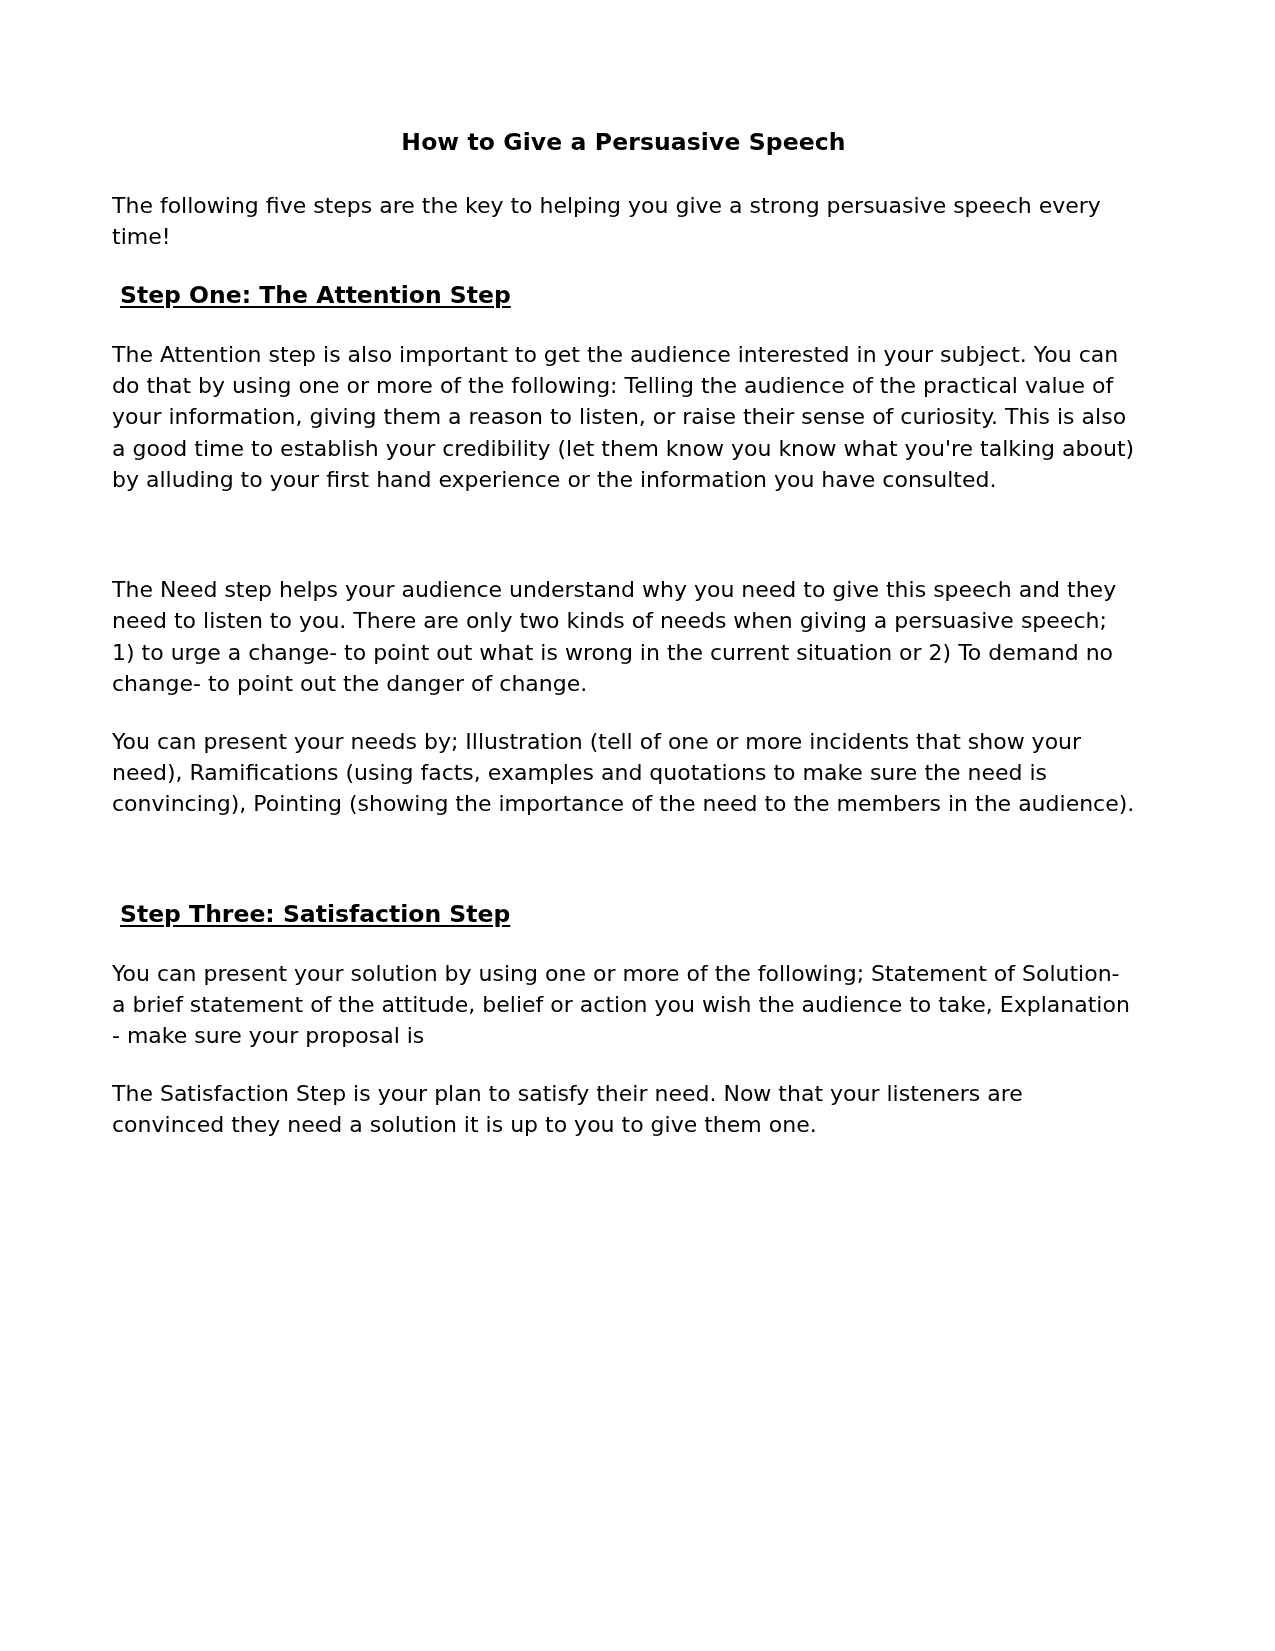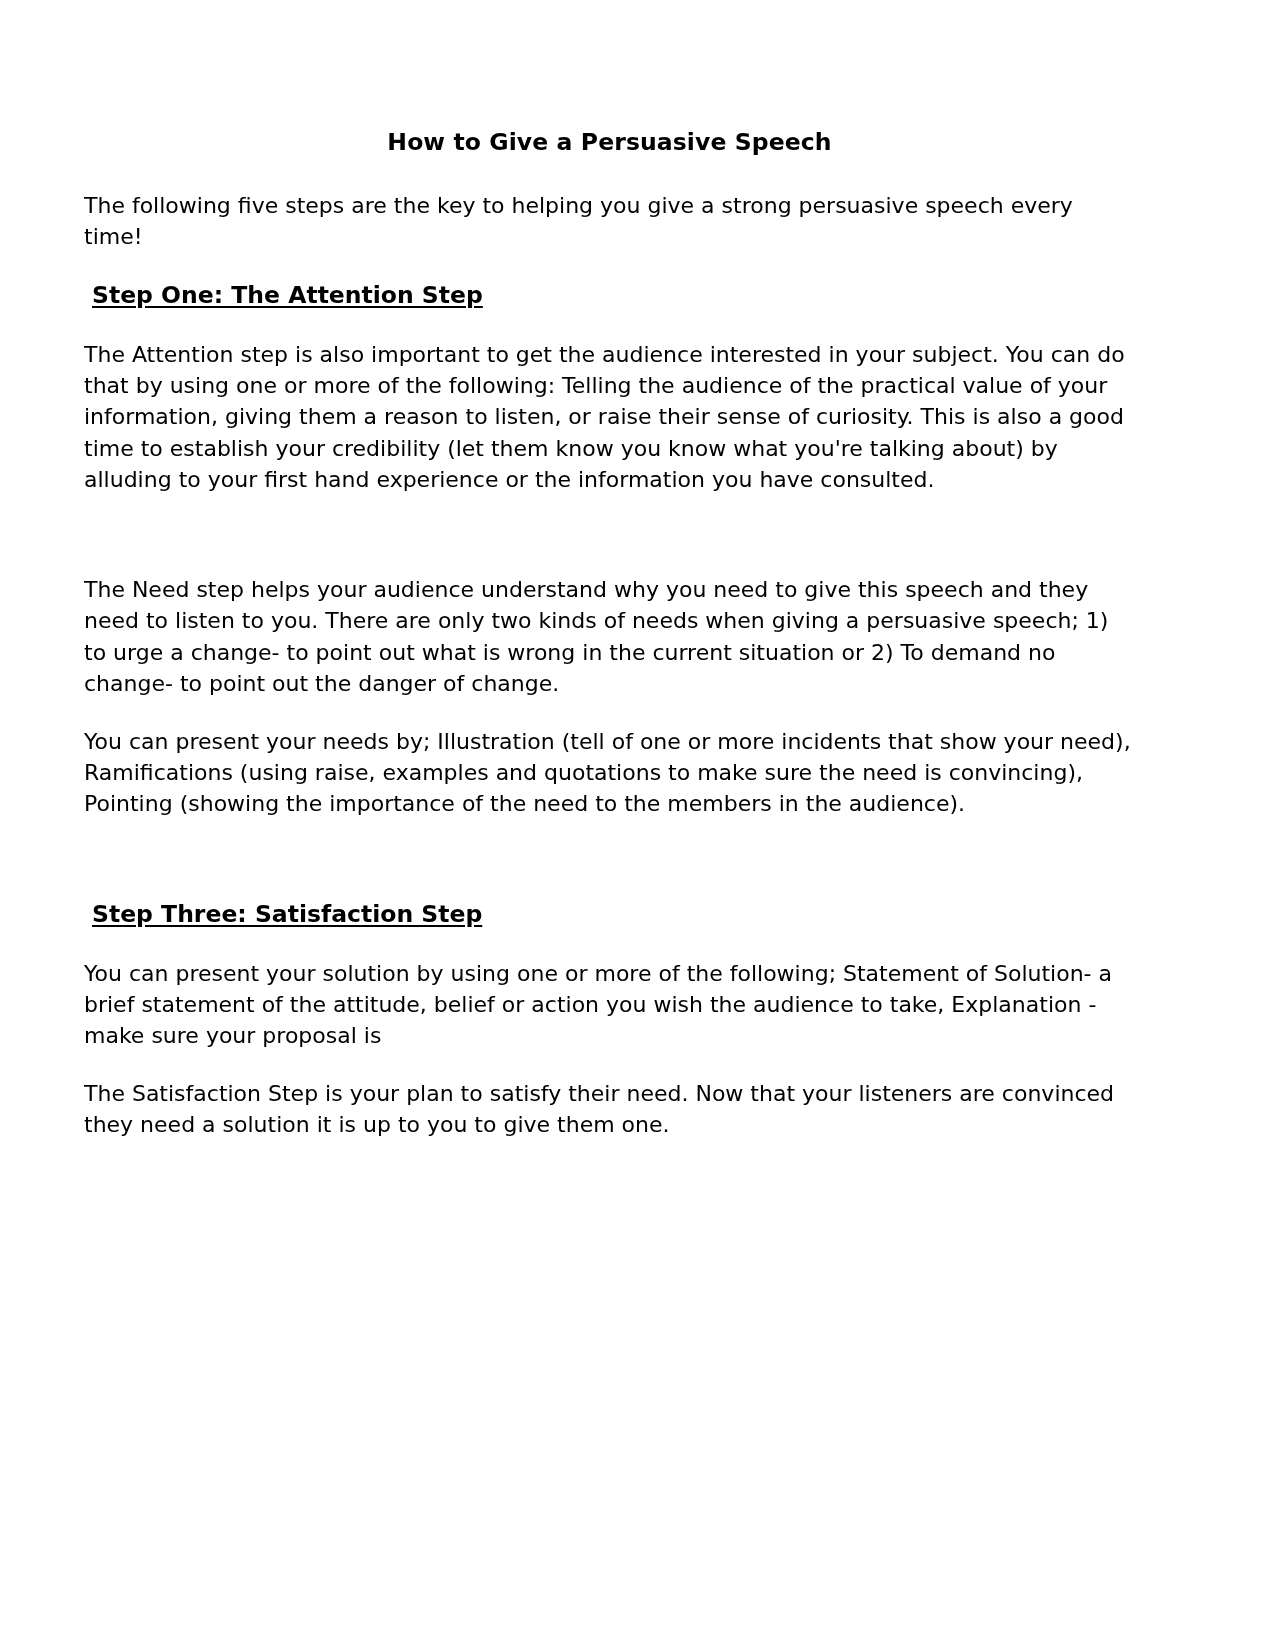--- a/index.html
+++ b/index.html
@@ -11,21 +11,21 @@
     width: 1275px;
     height: 1651px;
     font-family: "DejaVu Sans", sans-serif;
     color: #000000;
     overflow: hidden;
   }
   .page {
     box-sizing: border-box;
     width: 1275px;
     height: 1651px;
-    padding: 128px 140px 0 84px;
+    padding: 128px 140px 0 112px;
     background: #ffffff;
   }
   .doc-title {
     text-align: center;
     font-size: 23.5px;
     font-weight: bold;
     margin: 0 0 34px 0;
     letter-spacing: 0.1px;
   }
   .para {
@@ -57,21 +57,21 @@
   <h2 class="heading">Step One: The Attention Step</h2>
 
 
   <p class="para">The Attention step is also important to get the audience interested in your subject. You can do that by using one or more of the following: Telling the audience of the practical value of your information, giving them a reason to listen, or raise their sense of curiosity. This is also a good time to establish your credibility (let them know you know what you're talking about) by alluding to your first hand experience or the information you have consulted.</p>
 
   <div class="gap"></div>
 
 
   <p class="para">The Need step helps your audience understand why you need to give this speech and they need to listen to you. There are only two kinds of needs when giving a persuasive speech;  1) to urge a change- to point out what is wrong in the current situation or 2) To demand no change- to point out the danger of change.</p>
 
-  <p class="para">You can present your needs by; Illustration (tell of one or more incidents that show your need), Ramifications (using raise, examples and quotations to make sure the need is convincing), Pointing (showing the importance of the need to the members in the audience).</p>
+  <p class="para">You can present your needs by; Illustration (tell of one or more incidents that show your need), Ramifications (using facts, examples and quotations to make sure the need is convincing), Pointing (showing the importance of the need to the members in the audience).</p>
 
   <div class="gap"></div>
 
   <h2 class="heading">Step Three: Satisfaction Step</h2>
 
   <p class="para">You can present your solution by using one or more of the following; Statement of Solution- a brief statement of the attitude, belief or action you wish the audience to take, Explanation - make sure your proposal is</p>
 
   <p class="para">The Satisfaction Step is your plan to satisfy their need. Now that your listeners are convinced they need a solution it is up to you to give them one.</p>
 
 </div>

